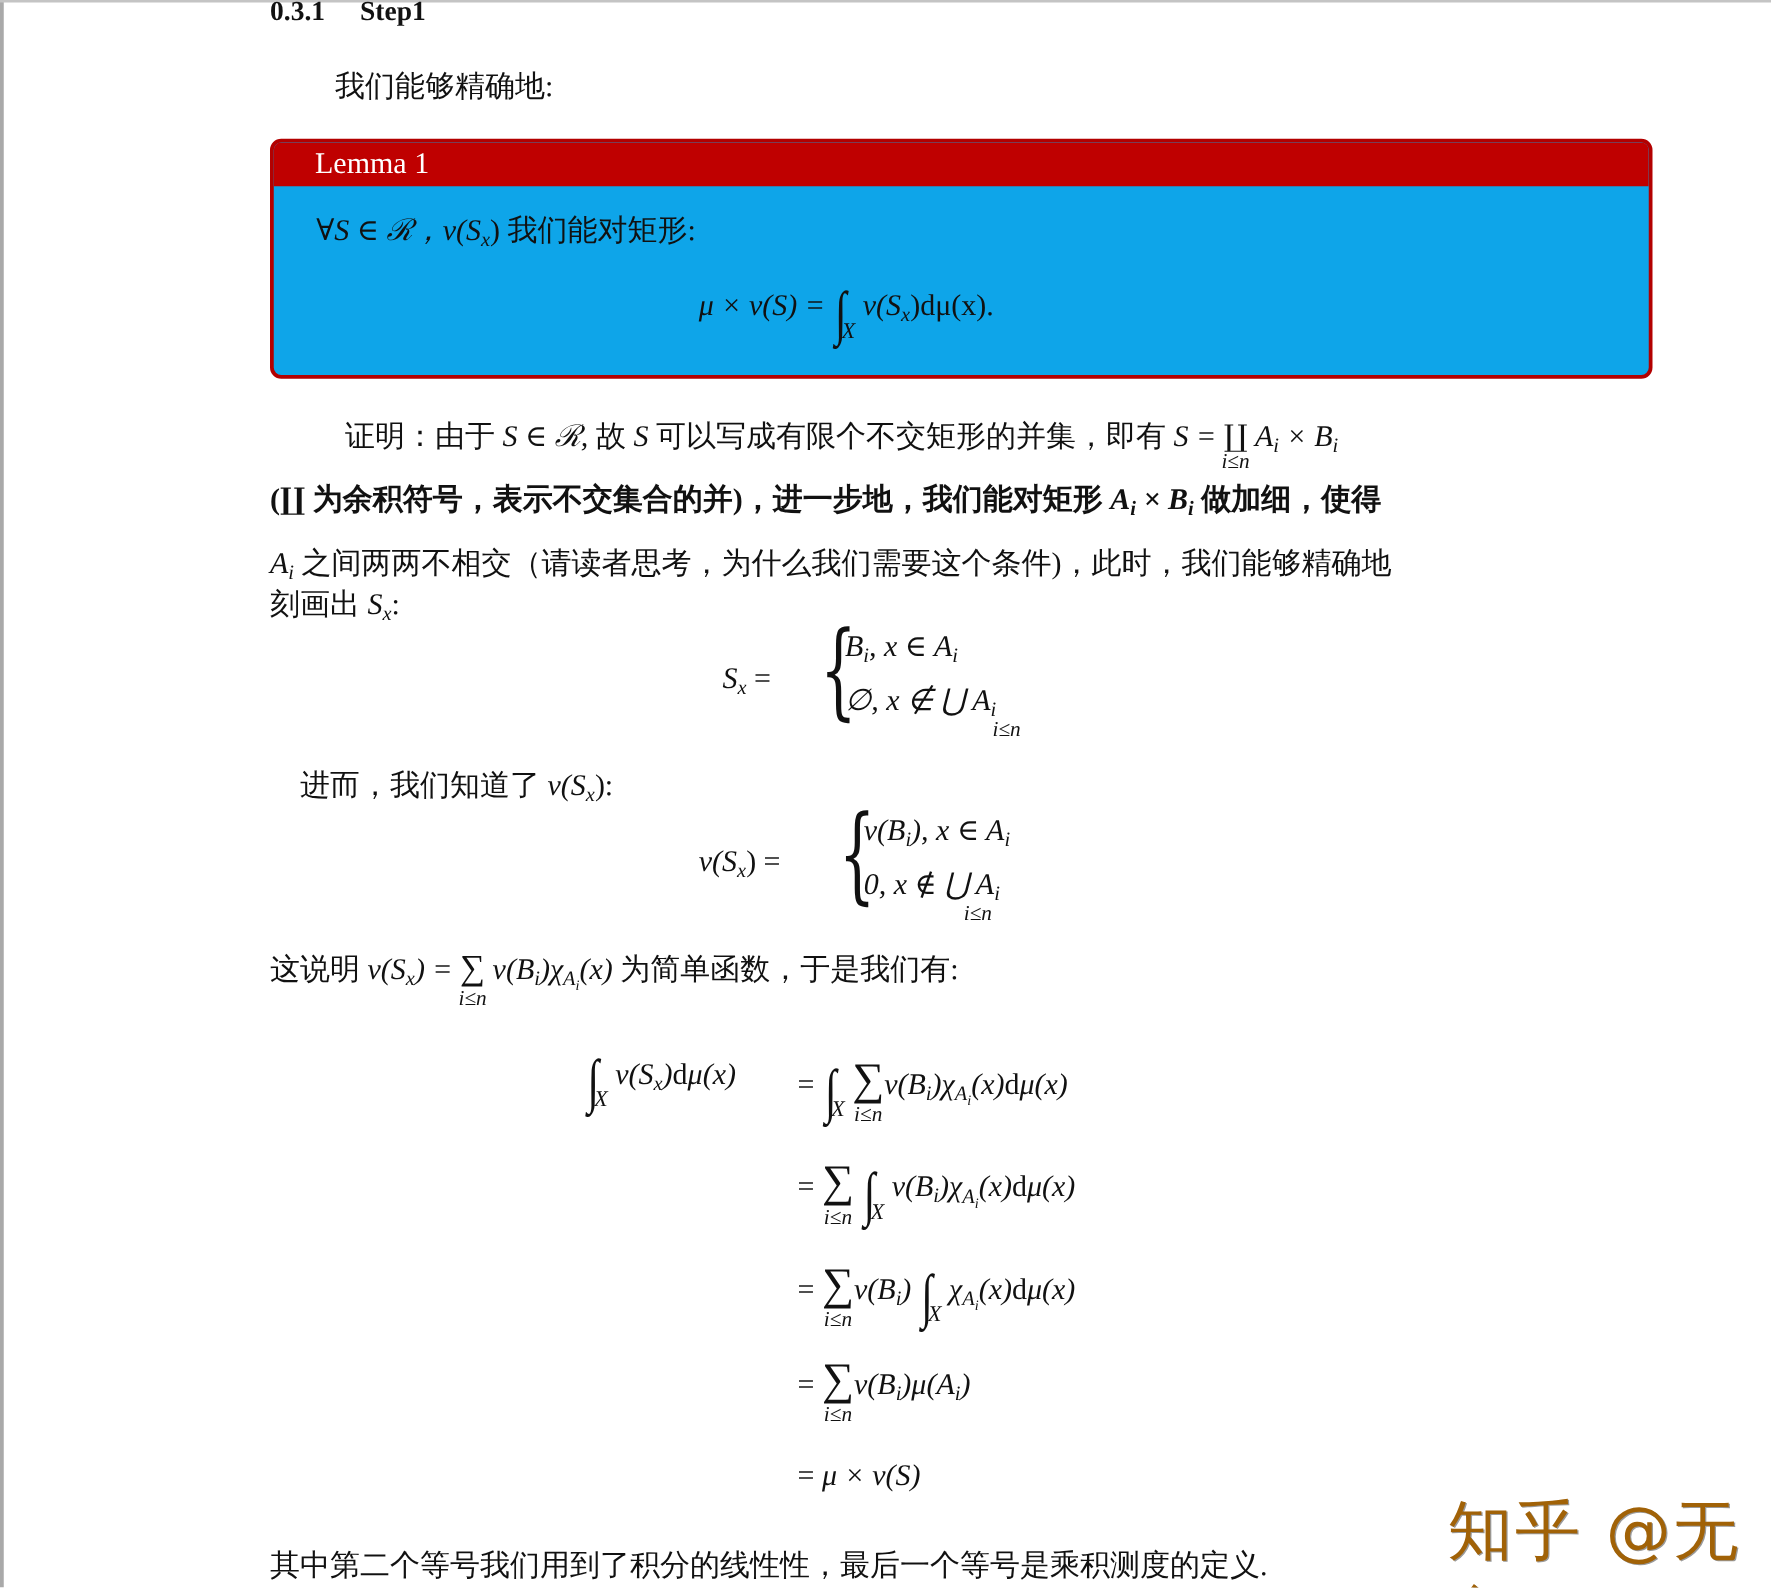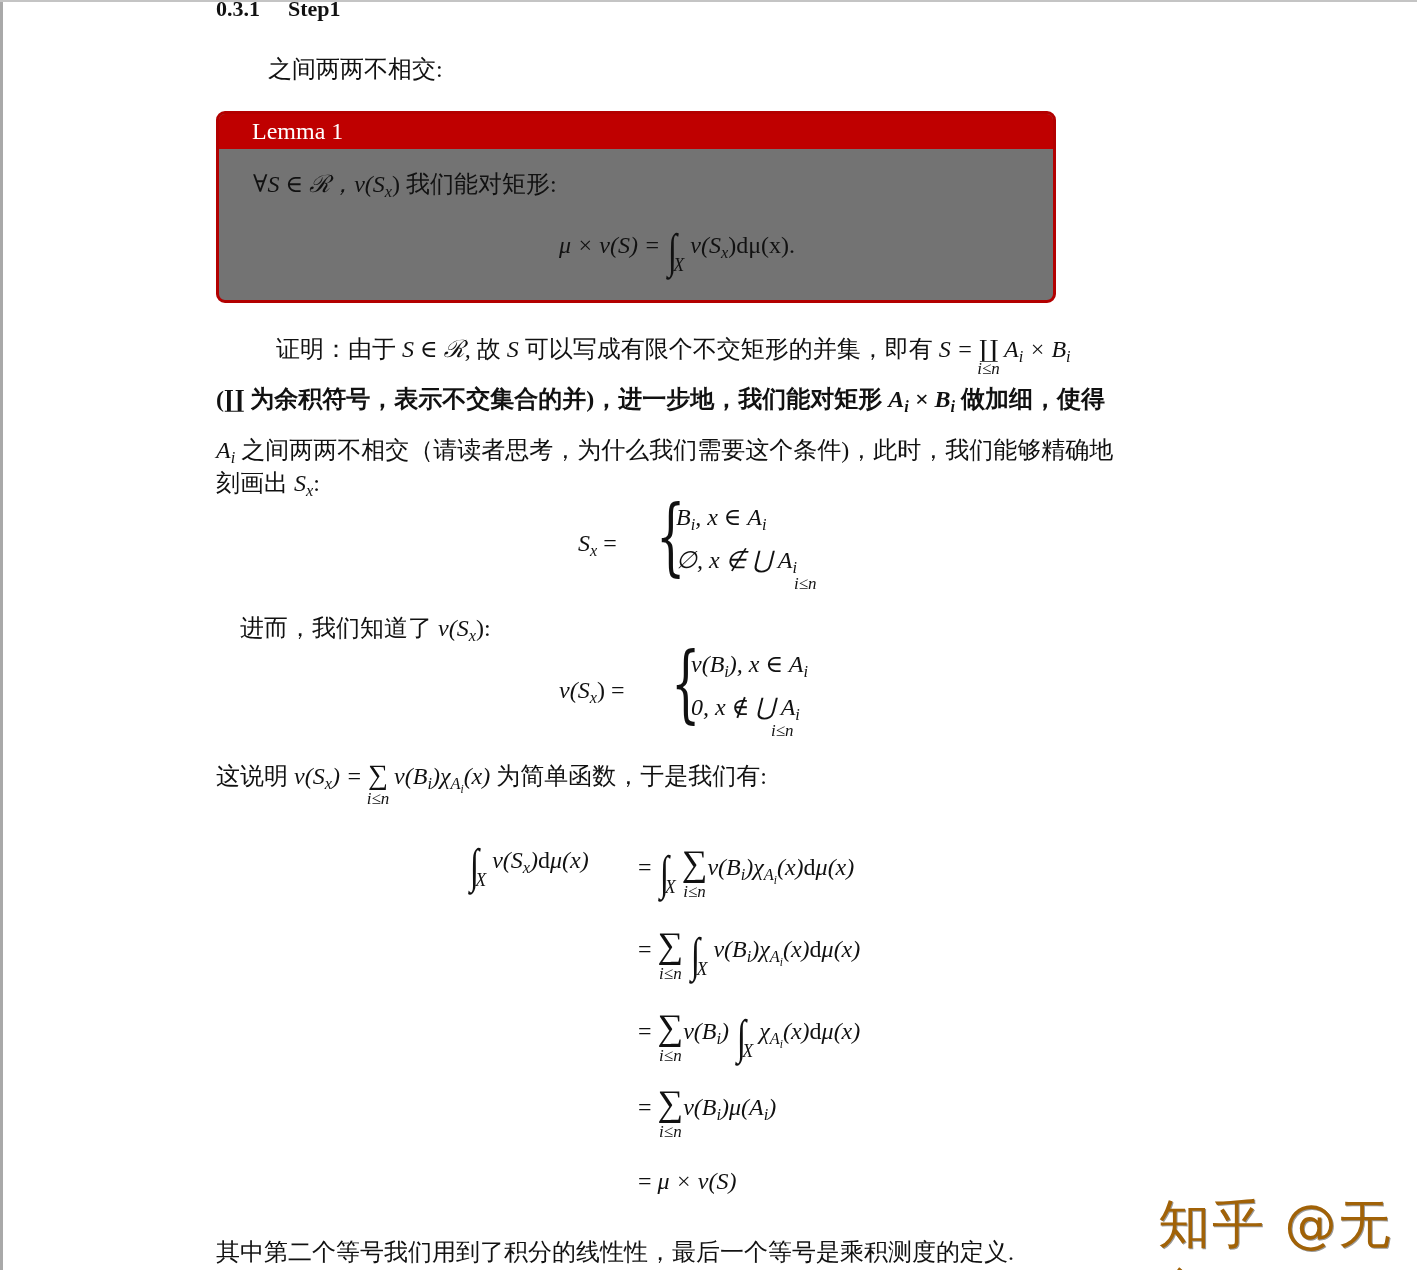--- a/index.html
+++ b/index.html
@@ -13,23 +13,23 @@
     .frame-top { position: absolute; left: 0; top: 0; width: 1417px; height: 2px; background: #c4c4c4; }
     .page { position: absolute; left: 216px; top: 0; width: 990px; }
     .abs { position: absolute; white-space: nowrap; }
     .section-heading { top: -4px; left: 0; font-weight: bold; font-size: 22px; font-family: "Liberation Serif", serif; }
     .section-heading .num { margin-right: 28px; }
     .txt { font-size: 24px; font-family: "Liberation Serif", "DejaVu Serif", serif; }
     .math { font-family: "Liberation Serif", "DejaVu Serif", serif; font-style: italic; }
     .rm { font-style: normal; }
     sub.s, .sub { font-size: 0.68em; vertical-align: -0.3em; font-style: italic; }
     .lemma {
-      position: absolute; left: 0; top: 111px; width: 840px; height: 192px;
+      position: absolute; left: 0; top: 111px; width: 1106px; height: 192px;
       border: 3px solid #b30000; border-radius: 9px; box-sizing: border-box;
-      background: #737373; overflow: hidden;
+      background: #0ea5e9; overflow: hidden;
     }
     .lemma-head {
       height: 35px; background: #bf0000; color: #fff; font-size: 24px;
       font-family: "Liberation Serif", serif; padding-left: 33px; line-height: 34px;
     }
     .lemma-body { position: relative; }
     .bigop { font-style: normal; display: inline-block; position: relative; }
     .under { position: absolute; font-size: 17px; font-style: italic; left: 50%; transform: translateX(-50%); white-space: nowrap; }
     .integral { font-size: 48px; font-style: italic; display: inline-block; transform: scaleX(0.7); line-height: 1; vertical-align: -14px; }
     .intsub { font-size: 18px; font-style: italic; margin-left: -6px; vertical-align: -18px; }
@@ -41,21 +41,21 @@
 
 <div class="frame-left"></div>
 <div class="frame-top"></div>
 
 <div class="page">
 
   <div class="abs section-heading">
     <span class="num">0.3.1</span><span>Step1</span>
   </div>
 
-  <div class="abs txt" style="left:52px; top:53px;">之间两两不相交:</div>
+  <div class="abs txt" style="left:52px; top:53px;">我们能够精确地:</div>
 
   <div class="lemma">
     <div class="lemma-head">Lemma 1</div>
     <div class="lemma-body">
       <div class="abs txt math" style="left:34px; top:17px;">
         <span>∀S ∈ ℛ，ν(S</span><span class="sub">x</span><span class="rm">)</span>
         <span class="rm">我们能对矩形:</span>
       </div>
       <div class="abs txt math" style="left:340px; top:78px;">
         <span>μ × ν(S) =</span>

